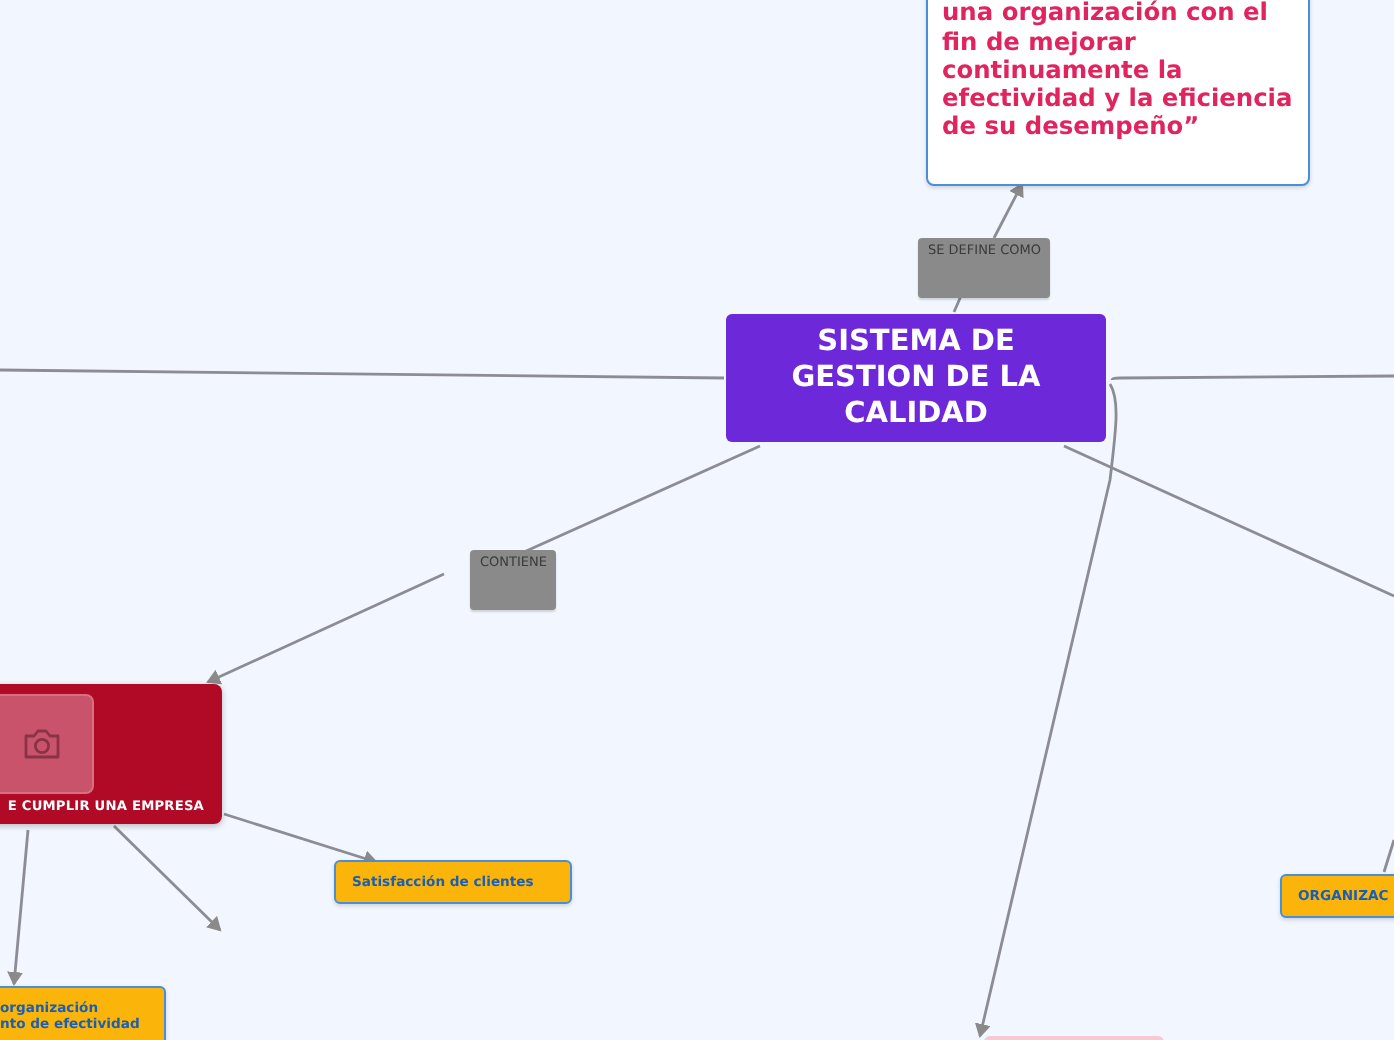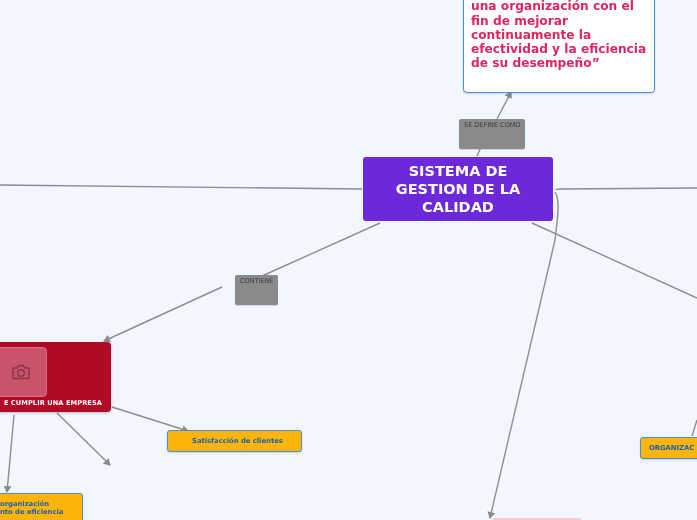--- a/index.html
+++ b/index.html
@@ -170,28 +170,28 @@
   <div class="node red-node">
     <div class="img-ph">
       <svg width="20" height="16" viewBox="0 0 20 16">
         <path d="M2 4 h4 l2 -2.5 h4 l2 2.5 h4 v10.5 h-16 z" fill="none" stroke="#8a3346" stroke-width="1.4" stroke-linejoin="round"></path>
         <circle cx="10" cy="9" r="3.3" fill="none" stroke="#8a3346" stroke-width="1.4"></circle>
       </svg>
     </div>
     <div class="red-text">E CUMPLIR UNA EMPRESA</div>
   </div>
 
-  <div class="yellow" style="left:167px; top:430px; width:109px; height:20px; padding-left:24px;">
+  <div class="yellow" style="left:167px; top:430px; width:109px; height:20px; padding-left:8px;">
     <span>Satisfacción de clientes</span>
   </div>
 
 
   <div class="yellow" style="left:-10px; top:493px; width:82px; height:28px; padding-left:9px; flex-direction:column; align-items:flex-start; justify-content:center;">
     <span>organización</span>
-    <span>nto de eficiencia</span>
+    <span>nto de efectividad</span>
   </div>
 
   <div class="yellow" style="left:640px; top:437px; width:70px; height:20px; padding-left:8px;">
     <span>ORGANIZAC</span>
   </div>
 
   <div class="pink-node"></div>
 
 </div>
 

